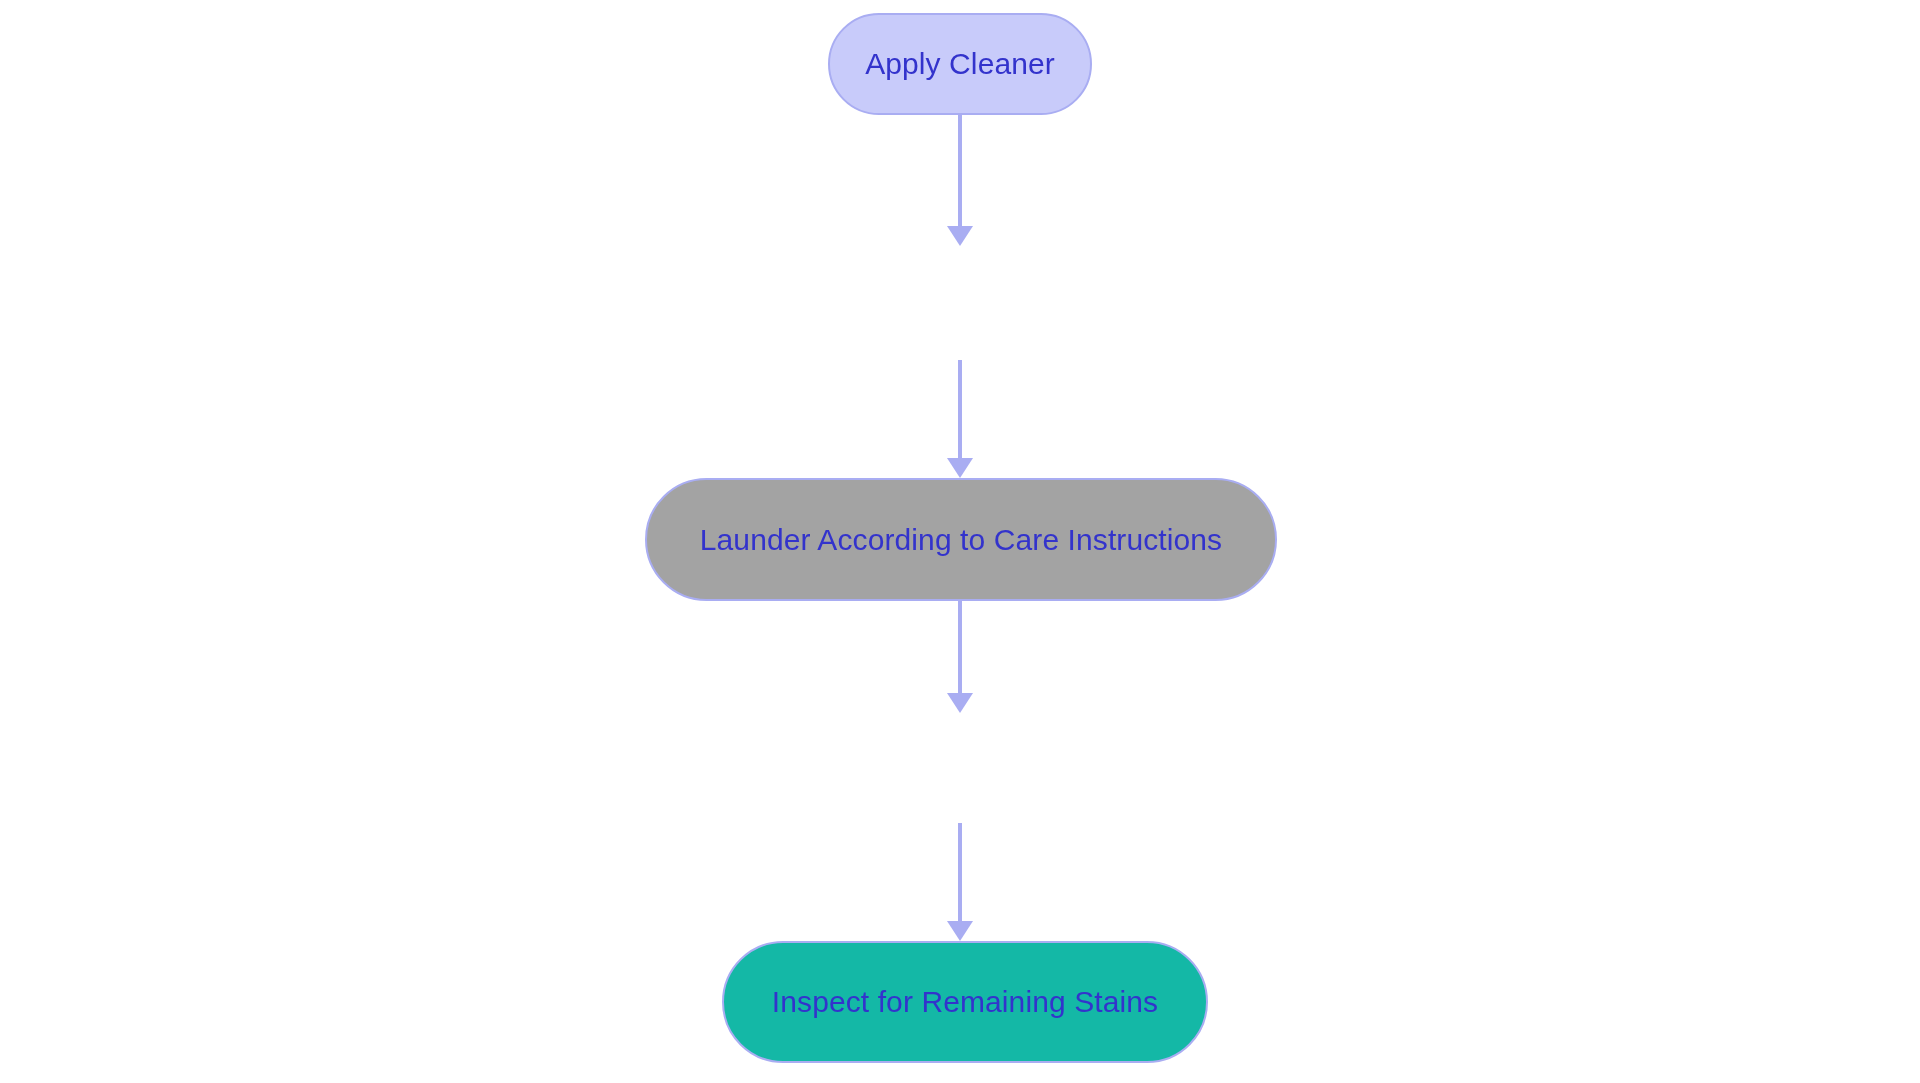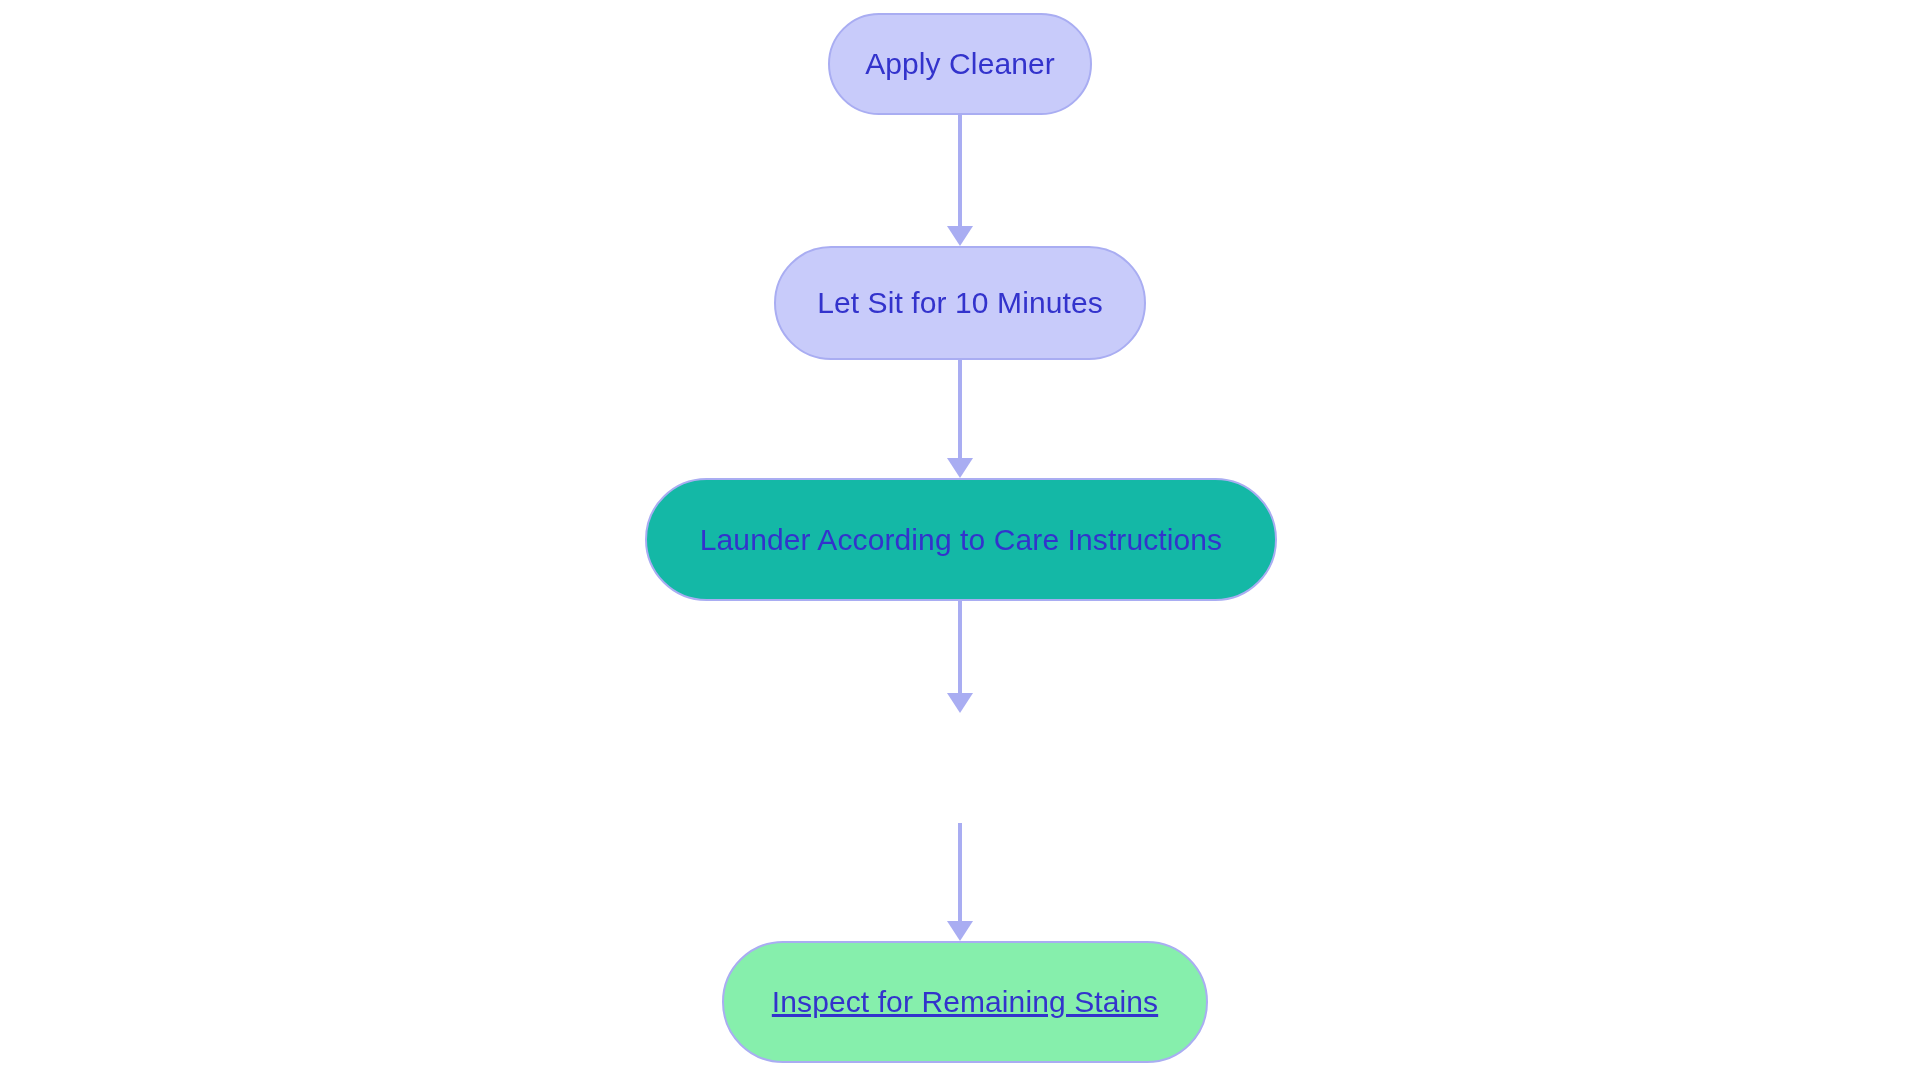--- a/index.html
+++ b/index.html
@@ -80,41 +80,38 @@
 
   <div class="flow-node" id="n1" style="left: 828px; top: 13px; width: 264px; height: 102px; background: rgb(200, 203, 250); border-color: rgb(169, 173, 242); color: rgb(51, 51, 204);">
     <span class="node-label">Apply Cleaner</span>
   </div>
 
   <div class="flow-connector" id="c1" style="left: 940px; top: 115px; height: 131px;">
     <span class="connector-line" style="height: 113px; background: rgb(169, 173, 242);"></span>
     <span class="connector-head" style="border-top-color: rgb(169, 173, 242);"></span>
   </div>
 
-  <div class="flow-node" id="n2" style="left: 774px; top: 246px; width: 372px; height: 114px; background: rgb(200, 203, 250); border-color: rgb(169, 173, 242); color: rgb(51, 51, 204);">
-    <span class="node-label">Let Sit for 10 Minutes</span>
-  </div>
 
   <div class="flow-connector" id="c2" style="left: 940px; top: 360px; height: 118px;">
     <span class="connector-line" style="height: 100px; background: rgb(169, 173, 242);"></span>
     <span class="connector-head" style="border-top-color: rgb(169, 173, 242);"></span>
   </div>
 
-  <div class="flow-node" id="n3" style="left: 645px; top: 478px; width: 632px; height: 123px; background: #14b8a6; border-color: rgb(169, 173, 242); color: rgb(51, 51, 204);">
+  <div class="flow-node" id="n3" style="left: 645px; top: 478px; width: 632px; height: 123px; background: #a3a3a3; border-color: rgb(169, 173, 242); color: rgb(51, 51, 204);">
     <span class="node-label">Launder According to Care Instructions</span>
   </div>
 
   <div class="flow-connector" id="c3" style="left: 940px; top: 601px; height: 112px;">
     <span class="connector-line" style="height: 94px; background: rgb(169, 173, 242);"></span>
     <span class="connector-head" style="border-top-color: rgb(169, 173, 242);"></span>
   </div>
 
 
   <div class="flow-connector" id="c4" style="left: 940px; top: 823px; height: 118px;">
     <span class="connector-line" style="height: 100px; background: rgb(169, 173, 242);"></span>
     <span class="connector-head" style="border-top-color: rgb(169, 173, 242);"></span>
   </div>
 
-  <div class="flow-node" id="n5" style="left: 722px; top: 941px; width: 486px; height: 122px; background: #86efac; border-color: rgb(169, 173, 242); color: rgb(51, 51, 204); text-decoration: underline;">
+  <div class="flow-node" id="n5" style="left: 722px; top: 941px; width: 486px; height: 122px; background: #14b8a6; border-color: rgb(169, 173, 242); color: rgb(51, 51, 204);">
     <span class="node-label">Inspect for Remaining Stains</span>
   </div>
 
 </div>
 
 </body></html>

